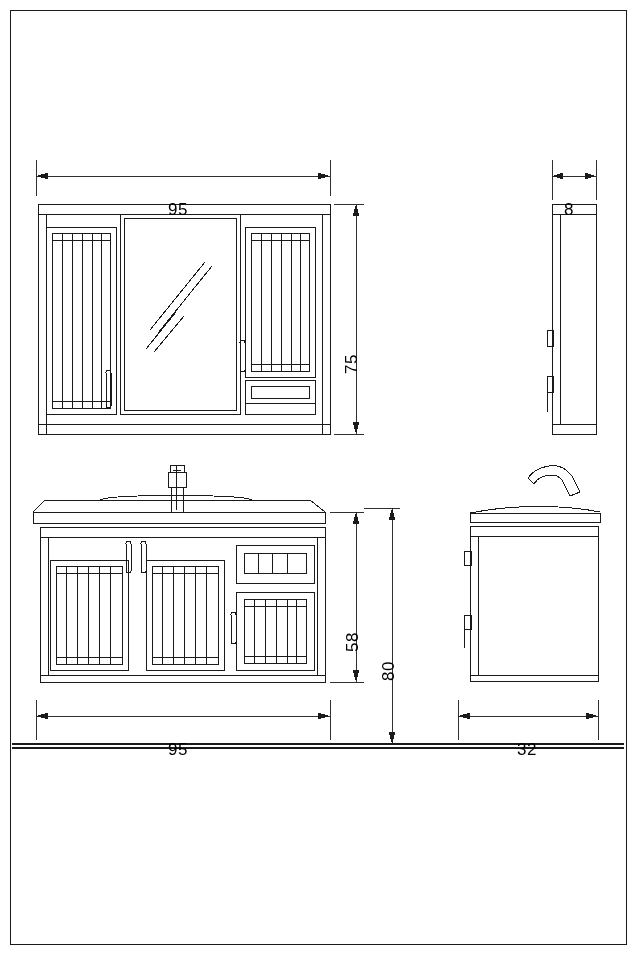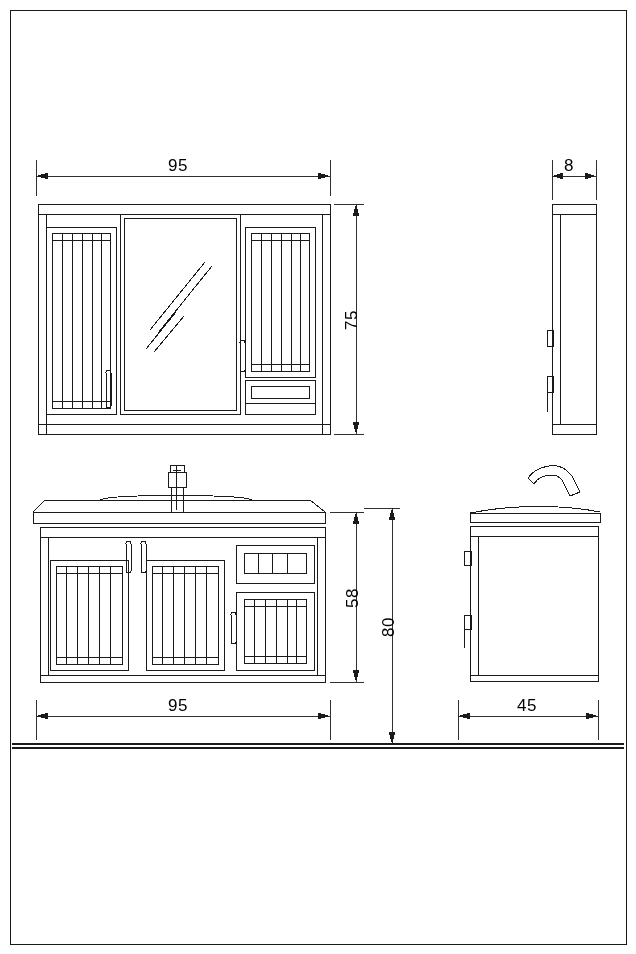--- a/index.html
+++ b/index.html
@@ -21,20 +21,21 @@
     width: 636px;
     height: 954px;
   }
   .dim-label {
     position: absolute;
     font-family: "Liberation Sans", sans-serif;
     font-size: 17px;
     color: #000000;
     letter-spacing: 0.5px;
     white-space: nowrap;
+    margin-top: 44px;
   }
   .rot90 {
     transform: rotate(-90deg);
   }
 </style>
 </head>
 <body>
 
 <svg id="sheet" viewBox="0 0 636 954" xmlns="http://www.w3.org/2000/svg">
 
@@ -253,13 +254,13 @@
 <div class="dim-label" style="left:564px; top:156px;">8</div>
 
 <div class="dim-label rot90" style="left:342px; top:310px;">75</div>
 
 <div class="dim-label rot90" style="left:343px; top:588px;">58</div>
 
 <div class="dim-label rot90" style="left:379px; top:617px;">80</div>
 
 <div class="dim-label" style="left:168px; top:696px;">95</div>
 
-<div class="dim-label" style="left:517px; top:696px;">45</div>
+<div class="dim-label" style="left:517px; top:696px;">32</div>
 
 </body></html>

